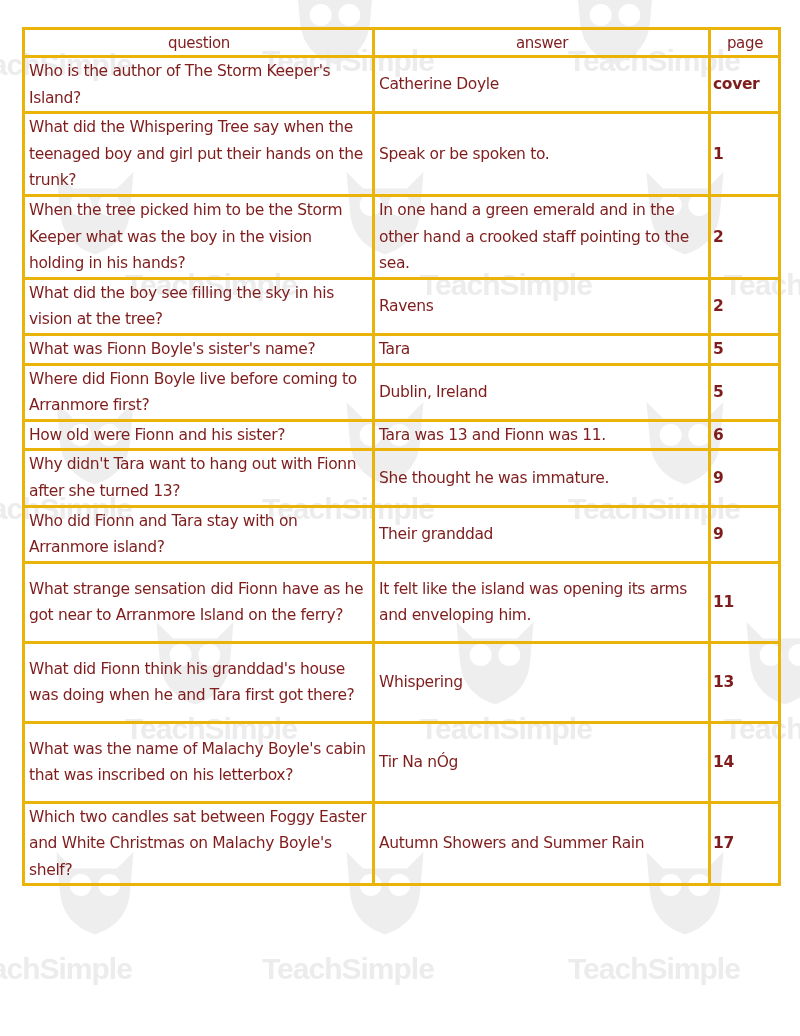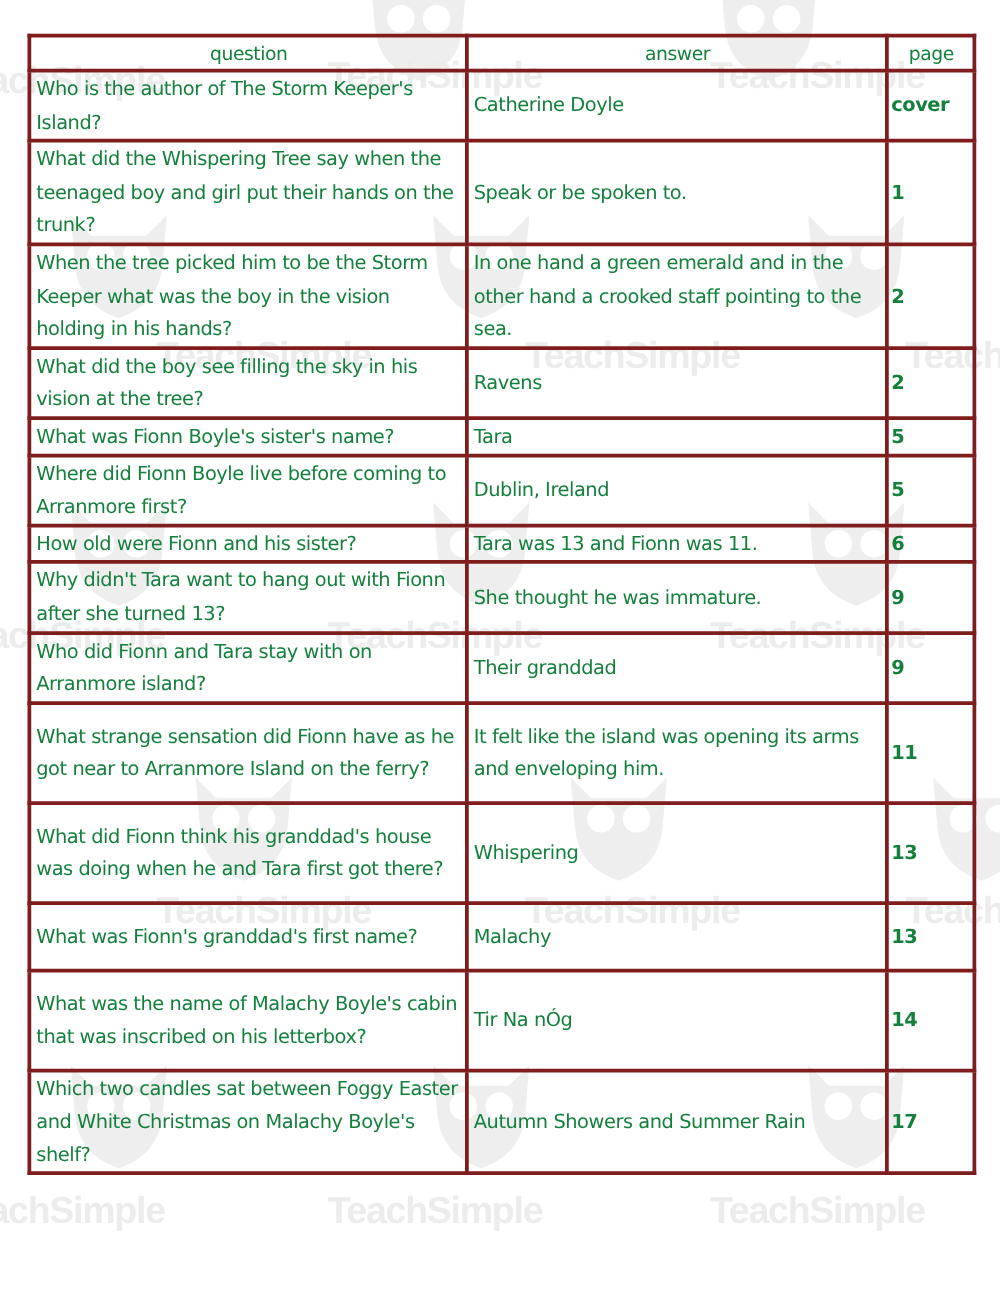--- a/index.html
+++ b/index.html
@@ -44,22 +44,22 @@
     table.qa {
       border-collapse: collapse;
       width: 756px;
       table-layout: fixed;
       background: transparent;
     }
     table.qa col.c-q { width: 350px; }
     table.qa col.c-a { width: 336px; }
     table.qa col.c-p { width: 70px; }
     table.qa th, table.qa td {
-      border: 3px solid #7f1d1d;
-      color: #15803d;
+      border: 3px solid #eab308;
+      color: #7f1d1d;
       font-family: "DejaVu Sans", sans-serif;
       font-size: 15.5px;
       line-height: 26.6px;
       padding: 0 3px 0 4px;
       vertical-align: middle;
       word-wrap: break-word;
       letter-spacing: -0.35px;
       font-weight: normal;
     }
     table.qa th {
@@ -285,25 +285,20 @@
       <tr style="height:80px">
         <td>What strange sensation did Fionn have as he got near to Arranmore Island on the ferry?</td>
         <td>It felt like the island was opening its arms and enveloping him.</td>
         <td class="page-cell">11</td>
       </tr>
       <tr style="height:80px">
         <td>What did Fionn think his granddad's house was doing when he and Tara first got there?</td>
         <td>Whispering</td>
         <td class="page-cell">13</td>
       </tr>
-      <tr style="height:54px">
-        <td>What was Fionn's granddad's first name?</td>
-        <td>Malachy</td>
-        <td class="page-cell">13</td>
-      </tr>
       <tr style="height:80px">
         <td>What was the name of Malachy Boyle's cabin that was inscribed on his letterbox?</td>
         <td>Tir Na nÓg</td>
         <td class="page-cell">14</td>
       </tr>
       <tr style="height:80px">
         <td>Which two candles sat between Foggy Easter and White Christmas on Malachy Boyle's shelf?</td>
         <td>Autumn Showers and Summer Rain</td>
         <td class="page-cell">17</td>
       </tr>

